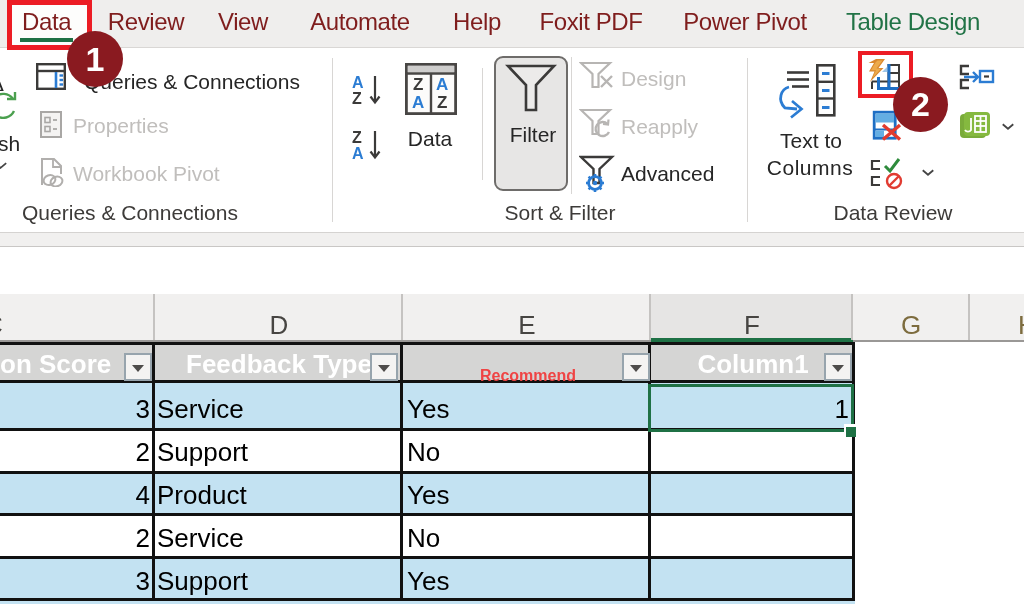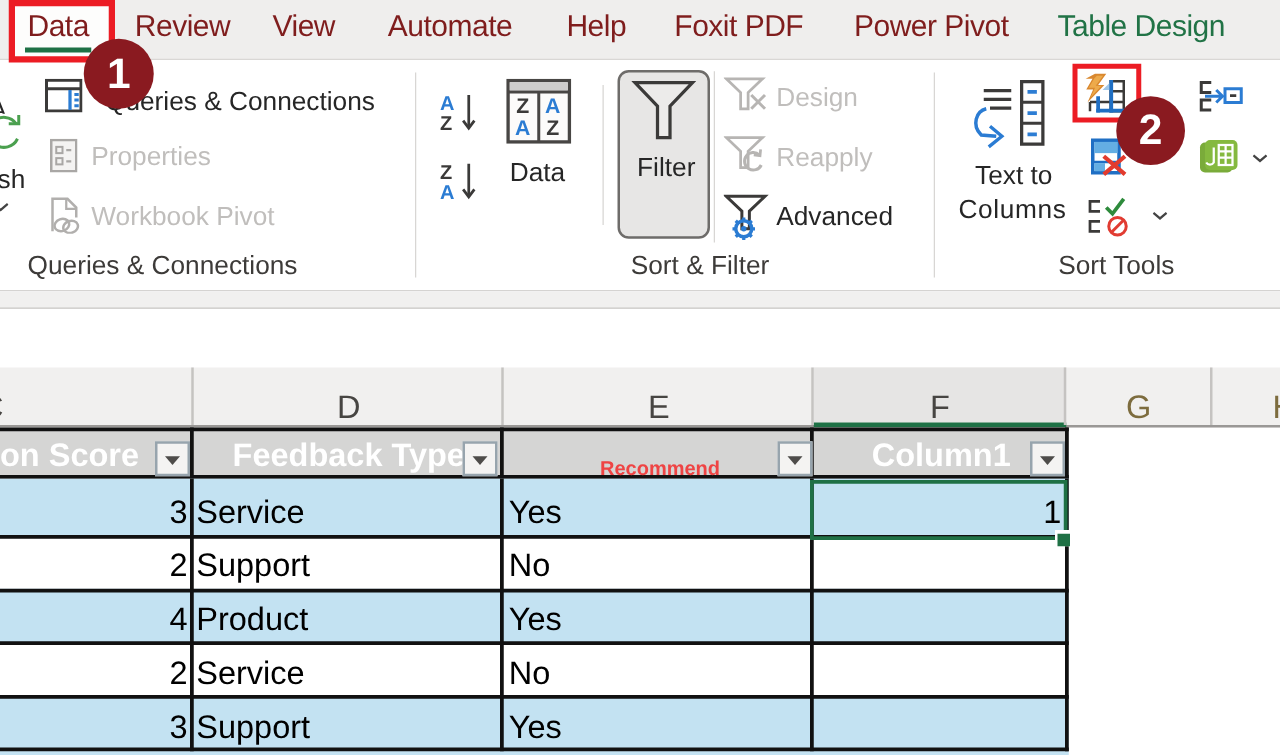--- a/index.html
+++ b/index.html
@@ -39,21 +39,21 @@
   <div class="abs ribbon"></div>
   <div class="abs ribbon2"></div>
 
   <div class="abs vdiv" style="left:332px;top:58px;height:164px;"></div>
   <div class="abs vdiv" style="left:482px;top:68px;height:112px;"></div>
   <div class="abs vdiv" style="left:571px;top:57px;height:137px;"></div>
   <div class="abs vdiv" style="left:747px;top:58px;height:164px;"></div>
 
   <div class="abs glabel" style="left:130px;">Queries &amp; Connections</div>
   <div class="abs glabel" style="left:560px;">Sort &amp; Filter</div>
-  <div class="abs glabel" style="left:893px;">Sort Tools</div>
+  <div class="abs glabel" style="left:893px;">Data Review</div>
 
   <svg class="abs" style="left:-16px;top:91px;" width="34" height="34" viewBox="0 0 34 34">
     <path d="M29 8 A12 12 0 1 0 30 20" fill="none" stroke="#4ba04f" stroke-width="2.4"></path>
     <path d="M23 8 L31 8 L31 1" fill="none" stroke="#4ba04f" stroke-width="2.4"></path>
   </svg>
   <div class="abs itemtxt" style="left:-2px;top:132px;">sh</div>
   <svg class="abs" style="left:-6px;top:161px;" width="13" height="9" viewBox="0 0 16 10">
       <path d="M1 2 L8 8 L15 2" fill="none" stroke="#444" stroke-width="2.2"></path>
     </svg>
   <div class="abs" style="left:0px;top:77px;width:6px;height:14px;overflow:hidden;">

